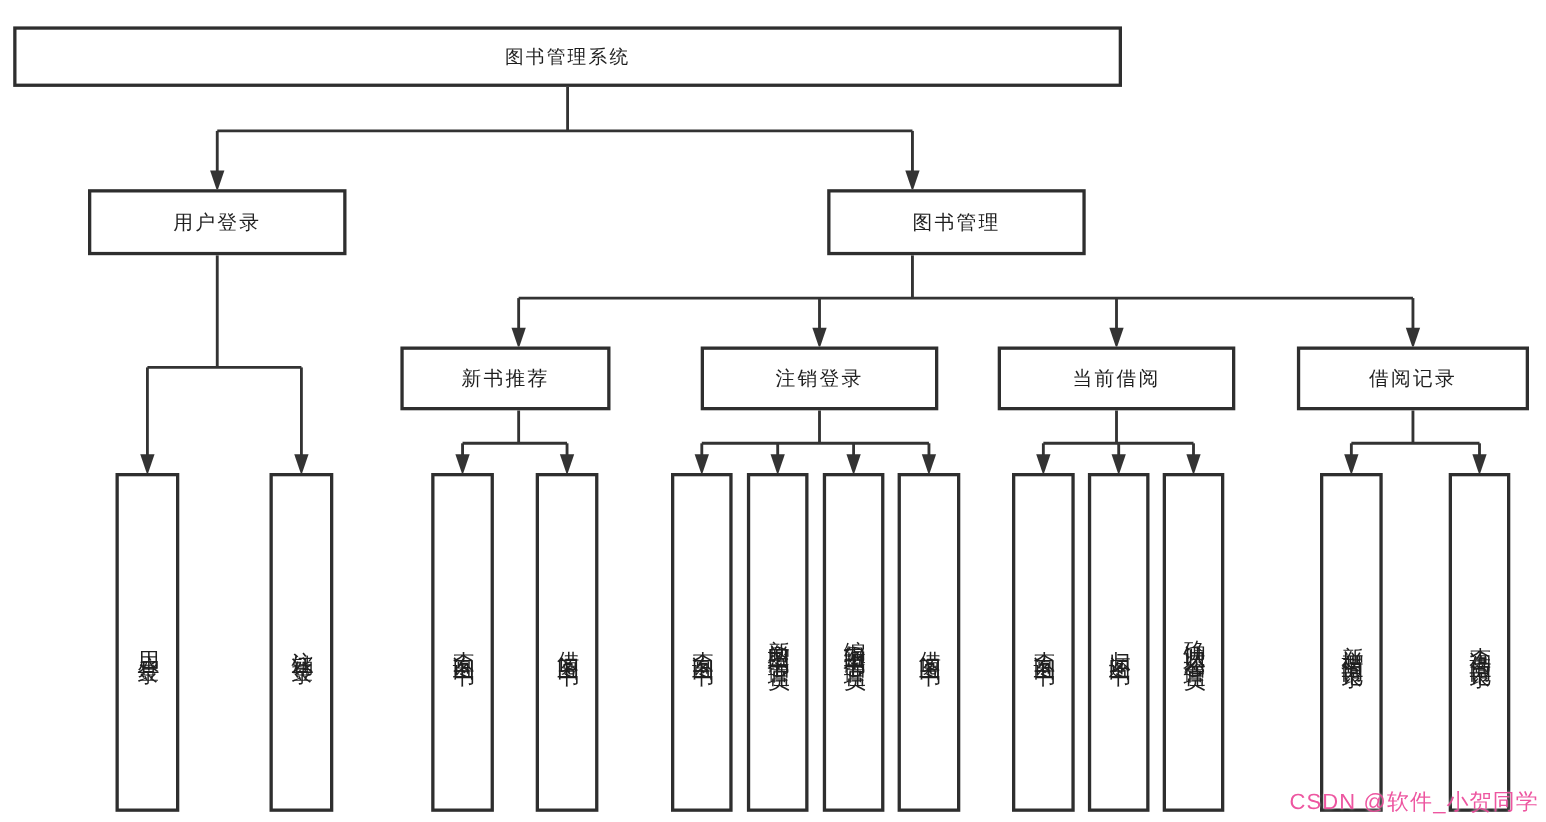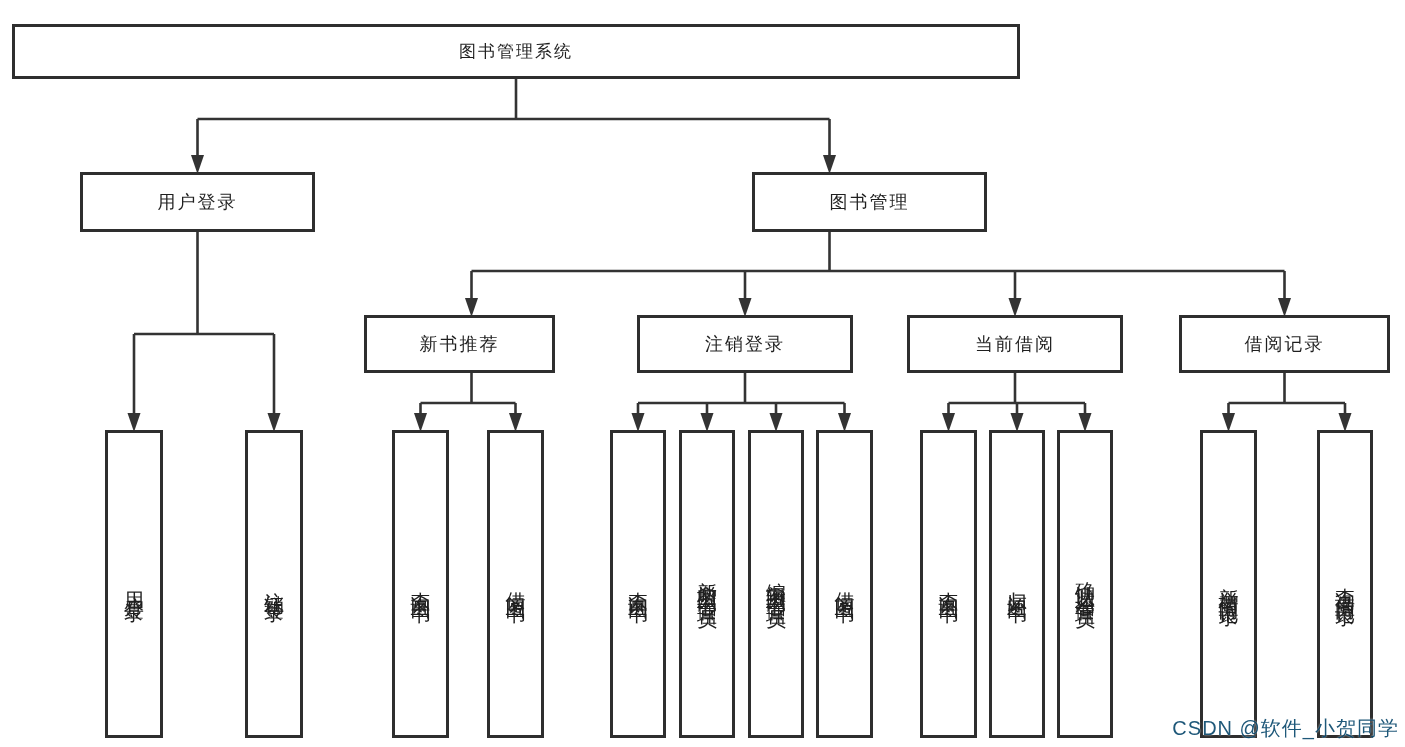--- a/index.html
+++ b/index.html
@@ -114,21 +114,21 @@
       <polygon points="1010.5,413 1023.5,413 1017,432" fill="#333333"></polygon>
       <line x1="1085" y1="403" x2="1085" y2="417" stroke="#333333" stroke-width="2.6"></line>
       <polygon points="1078.5,413 1091.5,413 1085,432" fill="#333333"></polygon>
       <line x1="1284.5" y1="373" x2="1284.5" y2="403" stroke="#333333" stroke-width="2.6"></line>
       <line x1="1228.5" y1="403" x2="1345" y2="403" stroke="#333333" stroke-width="2.6"></line>
       <line x1="1228.5" y1="403" x2="1228.5" y2="417" stroke="#333333" stroke-width="2.6"></line>
       <polygon points="1222,413 1235,413 1228.5,432" fill="#333333"></polygon>
       <line x1="1345" y1="403" x2="1345" y2="417" stroke="#333333" stroke-width="2.6"></line>
       <polygon points="1338.5,413 1351.5,413 1345,432" fill="#333333"></polygon>
     </svg>
-  <div id="watermark" style="color: #0c4a6e;">CSDN @软件_小贺同学</div>
+  <div id="watermark" style="color: #ec4899;">CSDN @软件_小贺同学</div>
 <div class="node root" style="left: 12px; top: 13px; width: 1008px; height: 55px; border-color: rgb(46, 46, 46); background: rgb(255, 255, 255); color: rgb(31, 31, 31);">
       <span>图书管理系统</span>
     </div>
     <div class="node" style="left: 80px; top: 172px; width: 235px; height: 60px; border-color: rgb(46, 46, 46); background: rgb(255, 255, 255); color: rgb(31, 31, 31);">
       <span>用户登录</span>
     </div>
     <div class="node" style="left: 752px; top: 172px; width: 235px; height: 60px; border-color: rgb(46, 46, 46); background: rgb(255, 255, 255); color: rgb(31, 31, 31);">
       <span>图书管理</span>
     </div>
     <div class="node" style="left: 364px; top: 315px; width: 191px; height: 58px; border-color: rgb(46, 46, 46); background: rgb(255, 255, 255); color: rgb(31, 31, 31);">

